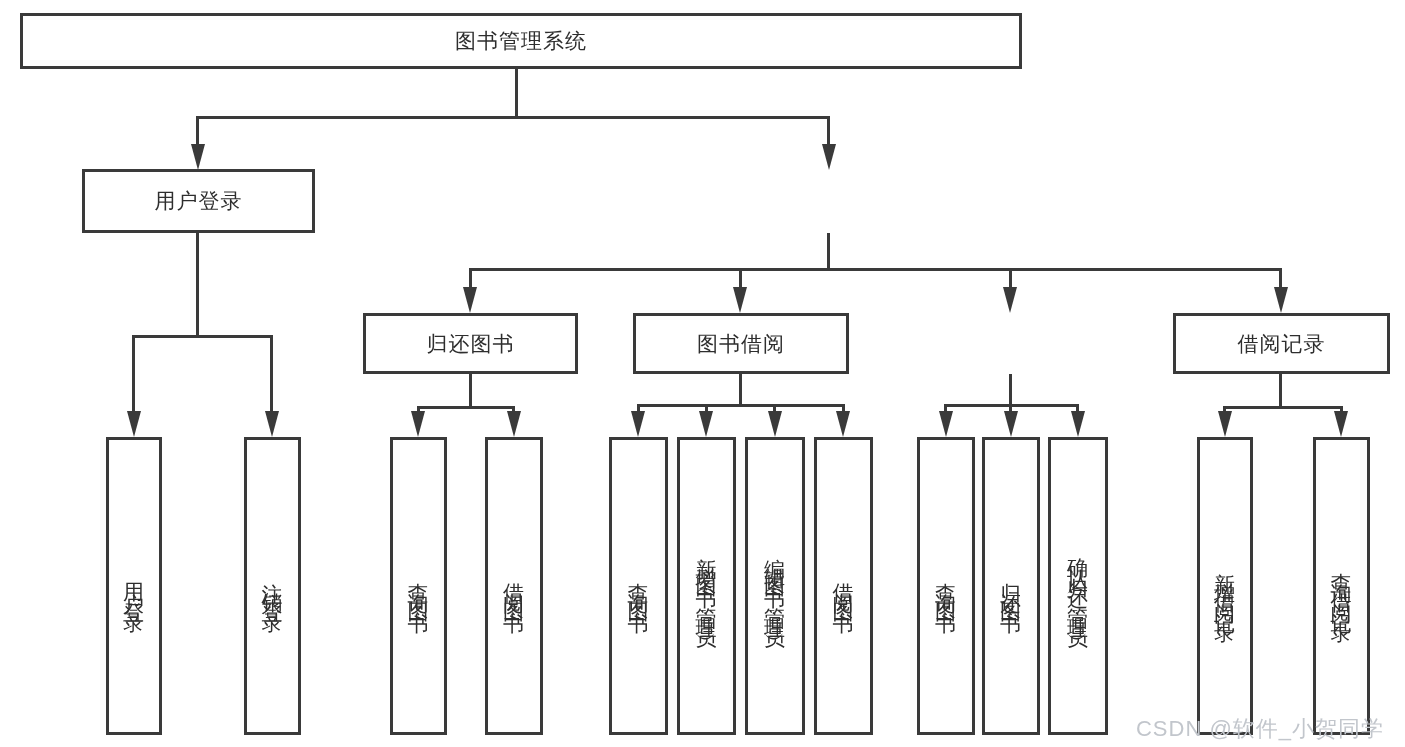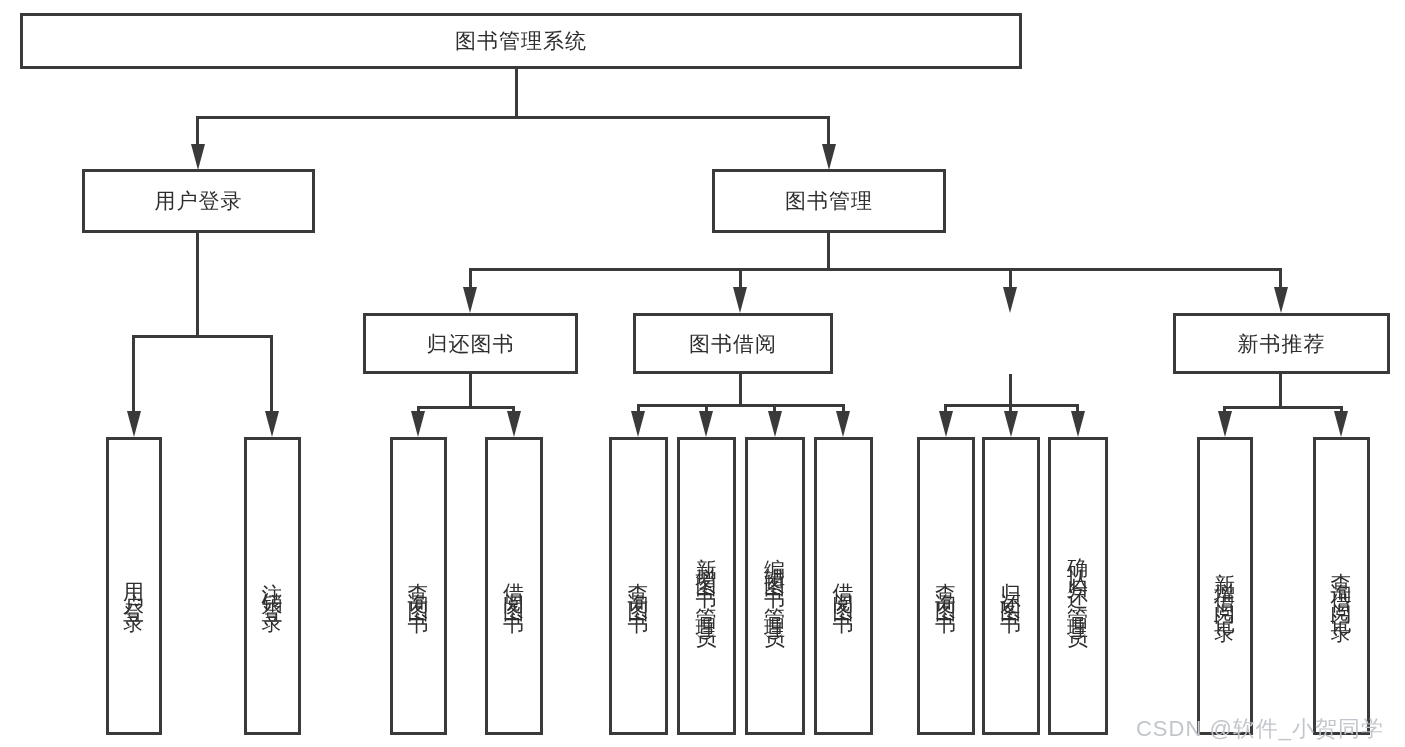--- a/index.html
+++ b/index.html
@@ -95,32 +95,29 @@
   <div class="arrow" style="left:1218px;top:411px;"></div>
   <div class="arrow" style="left:1334px;top:411px;"></div>
 
   <div class="box" style="left:20px;top:13px;width:1002px;height:56px;">
     <span class="hlabel">图书管理系统</span>
   </div>
 
   <div class="box" style="left:82px;top:169px;width:233px;height:64px;">
     <span class="hlabel">用户登录</span>
   </div>
-  <div class="box" style="left:712px;top:169px;width:234px;height:64px;">
-    <span class="hlabel">图书管理</span>
-  </div>
 
   <div class="box" style="left:363px;top:313px;width:215px;height:61px;">
     <span class="hlabel">归还图书</span>
   </div>
-  <div class="box" style="left:633px;top:313px;width:200px;height:61px;">
+  <div class="box" style="left:633px;top:313px;width:216px;height:61px;">
     <span class="hlabel">图书借阅</span>
   </div>
   <div class="box" style="left:1173px;top:313px;width:217px;height:61px;">
-    <span class="hlabel">新书推荐</span>
+    <span class="hlabel">借阅记录</span>
   </div>
 
   <div class="box" style="left:106px;top:437px;width:56px;height:298px;">
     <span class="vtext">用户登录</span>
   </div>
   <div class="box" style="left:244px;top:437px;width:57px;height:298px;">
     <span class="vtext">注销登录</span>
   </div>
 
   <div class="box" style="left:390px;top:437px;width:57px;height:298px;">

